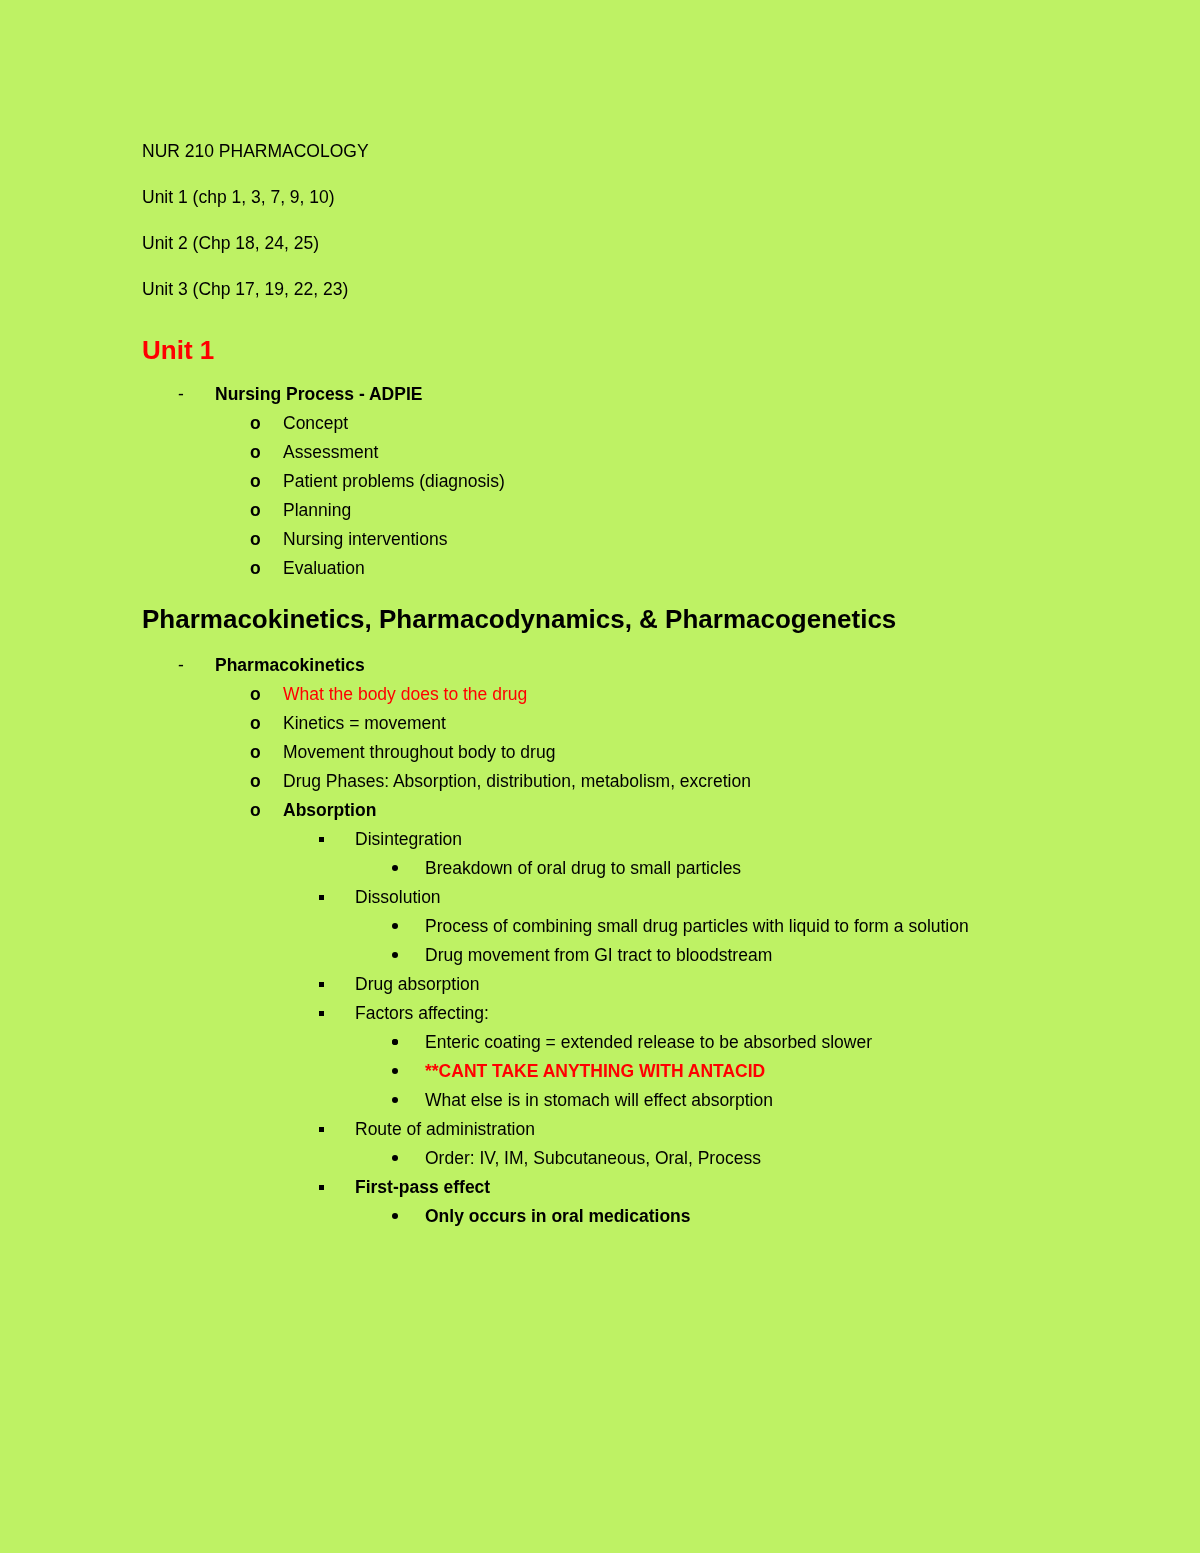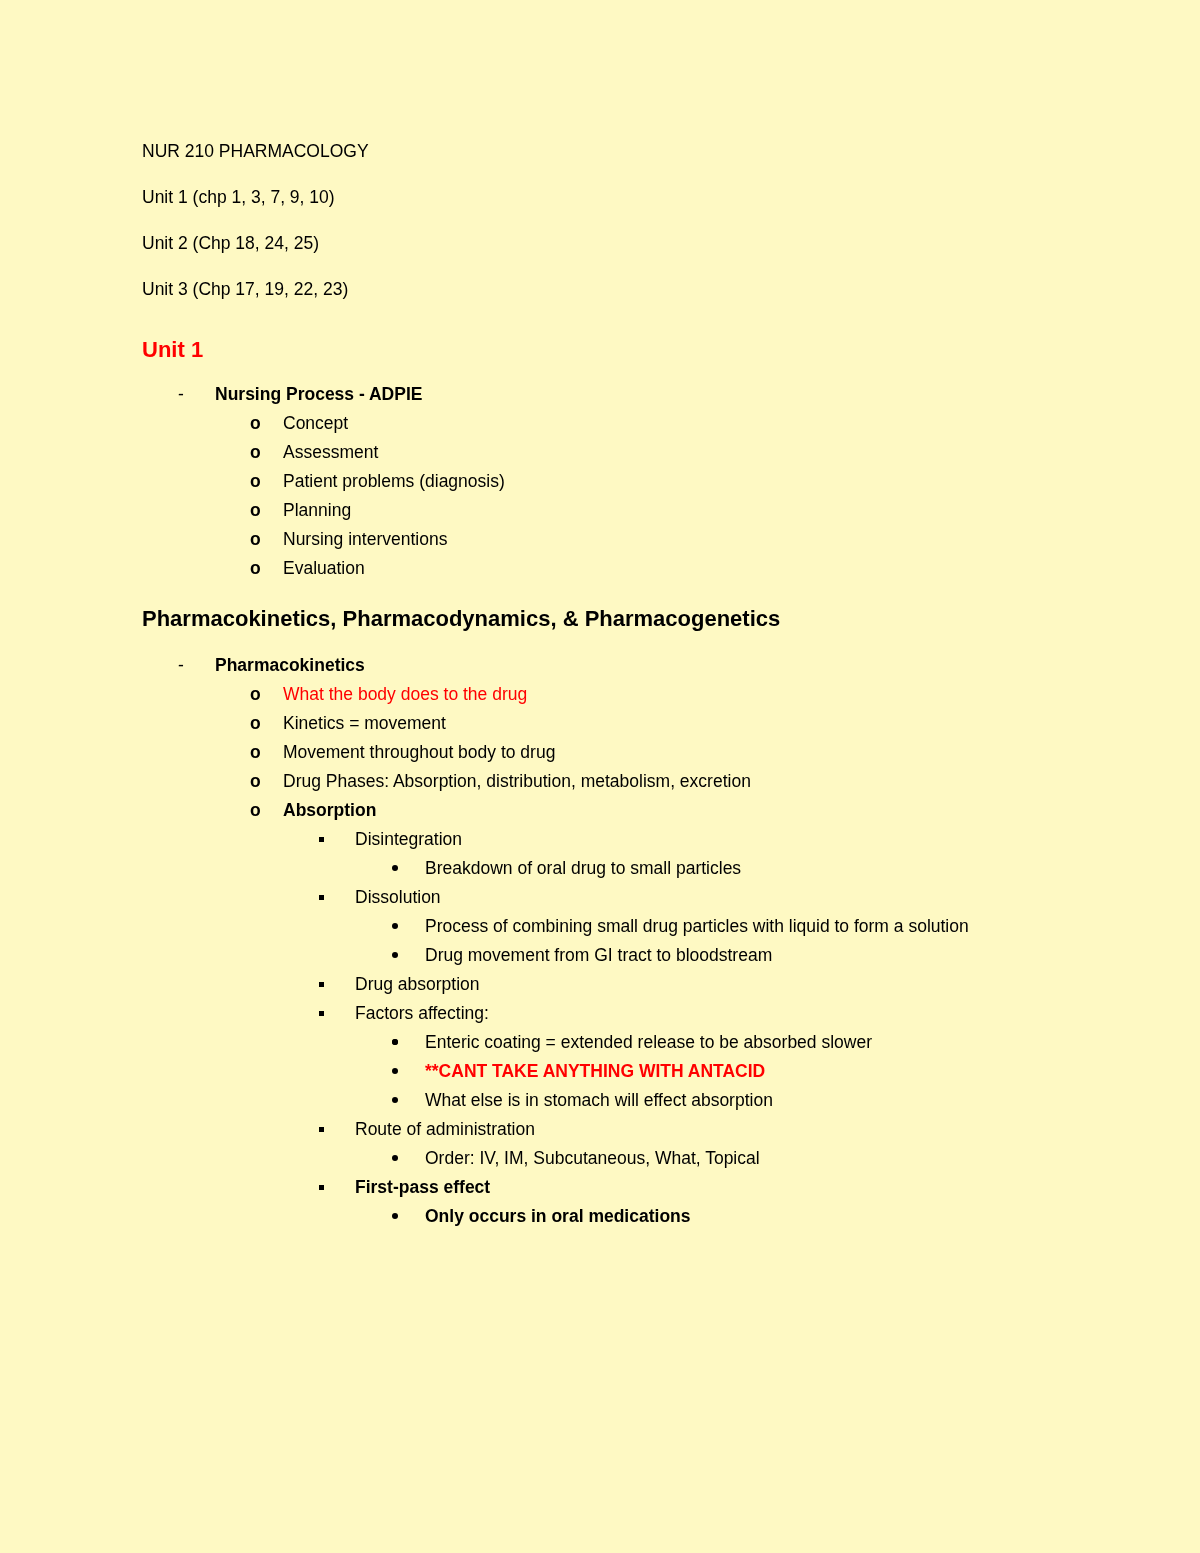--- a/index.html
+++ b/index.html
@@ -1,23 +1,23 @@
 <!DOCTYPE html>
 <html><head>
 <meta charset="utf-8">
 <style>
   html, body { margin: 0; padding: 0; background: #ffffff; }
   .page {
-    width: 1200px; height: 1553px; background: #fef9c3;
+    width: 1200px; height: 1553px; background: #bef264;
     box-sizing: border-box; padding: 140px 90px 0 142px;
     font-family: "Liberation Sans", sans-serif;
     color: #000000; overflow: hidden;
   }
   .para { font-size: 17.5px; line-height: 22px; margin: 0 0 24px 0; }
-  .heading { font-size: 22px; font-weight: bold; line-height: 28px; margin: 0; }
+  .heading { font-size: 26px; font-weight: bold; line-height: 28px; margin: 0; }
   .heading-unit { margin: 36px 0 16px 0; }
   .heading-section { margin: 22px 0 18px 0; }
   .li { position: relative; font-size: 17.5px; line-height: 29px; }
   .l1 { padding-left: 73px; }
   .l2 { padding-left: 141px; }
   .l3 { padding-left: 213px; }
   .l4 { padding-left: 283px; }
   .bullet { position: absolute; top: 0; }
   .l1 .bullet { left: 36px; }
   .l2 .bullet { left: 108px; font-weight: bold; }
@@ -55,17 +55,17 @@
       <div class="li l3"><span class="bullet"></span><span>Dissolution</span></div>
       <div class="li l4"><span class="bullet"></span><span>Process of combining small drug particles with liquid to form a solution</span></div>
       <div class="li l4"><span class="bullet"></span><span>Drug movement from GI tract to bloodstream</span></div>
       <div class="li l3"><span class="bullet"></span><span>Drug absorption</span></div>
       <div class="li l3"><span class="bullet"></span><span>Factors affecting:</span></div>
       <div class="li l4"><span class="bullet"></span></div>
       <div class="li l4"><span class="bullet"></span><span>Enteric coating = extended release to be absorbed slower</span></div>
       <div class="li l4"><span class="bullet"></span><span class="bold red">**CANT TAKE ANYTHING WITH ANTACID</span></div>
       <div class="li l4"><span class="bullet"></span><span>What else is in stomach will effect absorption</span></div>
       <div class="li l3"><span class="bullet"></span><span>Route of administration</span></div>
-      <div class="li l4"><span class="bullet"></span><span>Order: IV, IM, Subcutaneous, What, Topical</span></div>
+      <div class="li l4"><span class="bullet"></span><span>Order: IV, IM, Subcutaneous, Oral, Process</span></div>
       <div class="li l3"><span class="bullet"></span><span class="bold">First-pass effect</span></div>
       <div class="li l4"><span class="bullet"></span><span class="bold">Only occurs in oral medications</span></div>
     </div>
 </div>
 
 </body></html>

